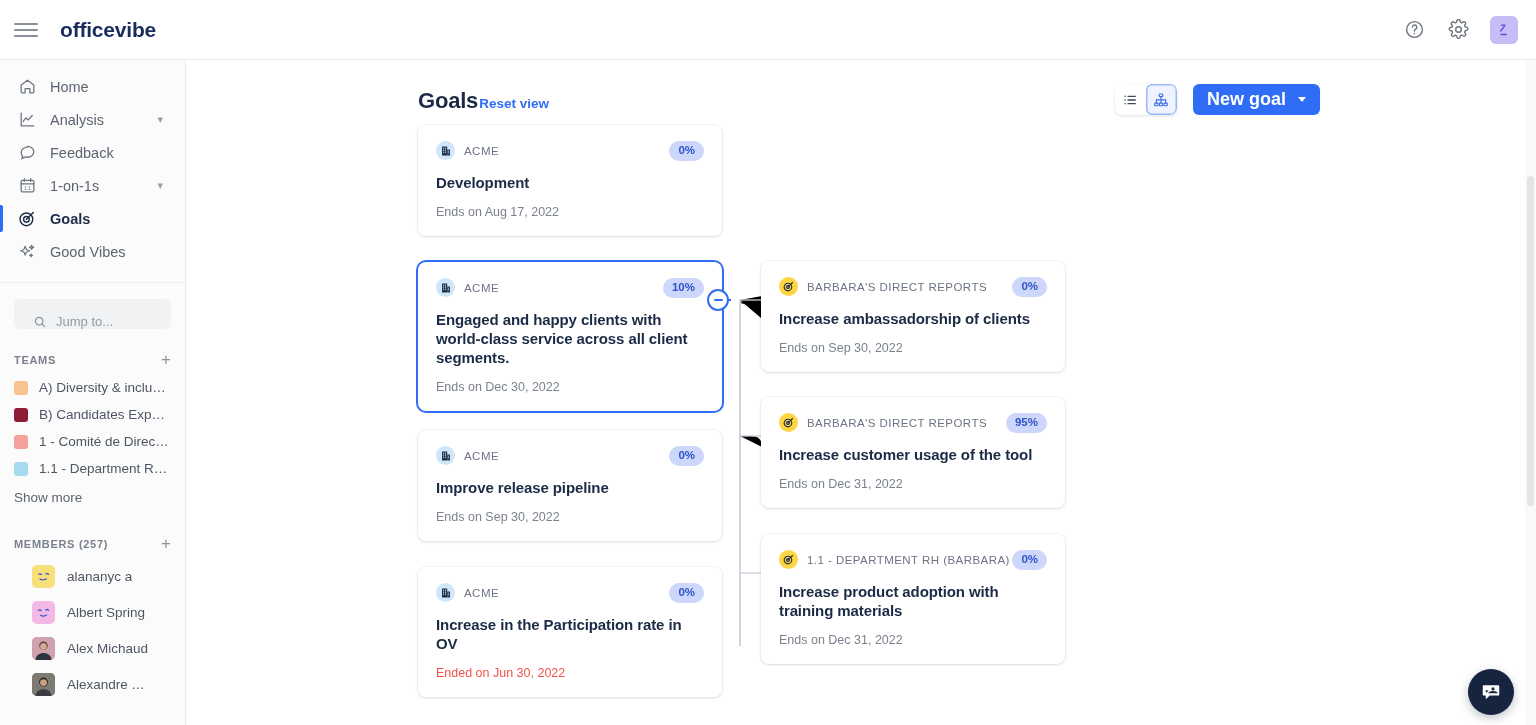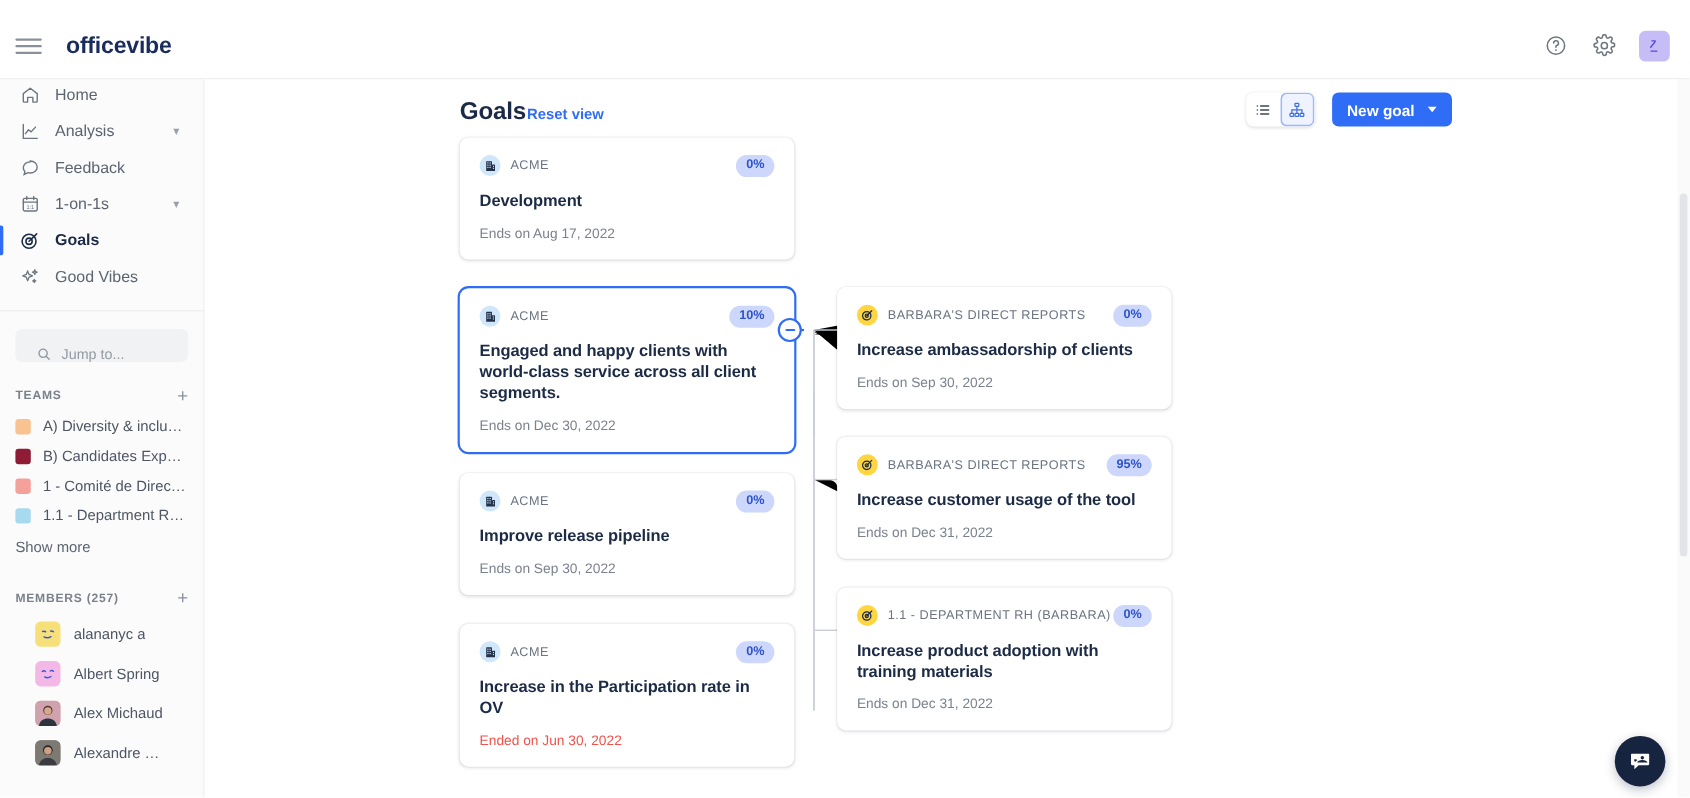--- a/index.html
+++ b/index.html
@@ -5,21 +5,21 @@
   * { box-sizing: border-box; margin: 0; padding: 0; }
   html, body {
     width: 1536px; height: 725px;
     font-family: "Liberation Sans", sans-serif;
     background: #ffffff; overflow: hidden;
   }
   body { position: relative; }
 
   
   .topbar {
-    position: absolute; top: 12px; left: 0; width: 1536px; height: 60px;
+    position: absolute; top: 0; left: 0; width: 1536px; height: 60px;
     background: #fff; border-bottom: 1px solid #eceef1;
     display: flex; align-items: center; z-index: 30;
   }
   .hamburger { margin-left: 14px; width: 24px; height: 24px; display:flex; flex-direction:column; justify-content:center; gap:4px; cursor:pointer; }
   .hamburger i { display:block; height:2px; background:#8a9099; border-radius:2px; }
   .brand {
     margin-left: 22px; font-size: 21px; font-weight: 700;
     color: #1a2b5e; letter-spacing: -0.2px;
   }
   .topbar-right { margin-left:auto; margin-right: 18px; display:flex; align-items:center; gap: 20px; }
@@ -80,21 +80,21 @@
   .page-head { position:absolute; left:232px; top:32px; display:flex; align-items:baseline; }
   .page-title { font-size:22px; font-weight:700; color:#1c2b45; letter-spacing:-0.2px; }
   .reset-view { margin-left:1px; font-size:13.5px; color:#2f6df6; font-weight:600; cursor:pointer; }
 
   .toolbar { position:absolute; right:216px; top:28px; display:flex; align-items:center; gap:16px; }
   .viewtoggle { display:flex; background:#fff; border-radius:7px; overflow:hidden; box-shadow:0 1px 3px rgba(25,35,60,.14); }
   .vt-btn { width:31px; height:31px; display:flex; align-items:center; justify-content:center; cursor:pointer; background:#fff; }
   .vt-btn.active { background:#eef3ff; box-shadow: inset 0 0 0 1.5px #9cb8f8; border-radius:6px; }
   .new-goal {
     height:31px; background:#2f6df6; color:#fff; border-radius:6px;
-    display:flex; align-items:center; padding: 0 14px; font-size:14px; font-weight:700;
+    display:flex; align-items:center; padding: 0 14px; font-size:18px; font-weight:700;
     cursor:pointer; gap:12px;
   }
   .ng-caret { width:0;height:0;border-left:4.5px solid transparent;border-right:4.5px solid transparent;border-top:5px solid #fff; }
 
   
   .tree { position:absolute; left:0; top:0; width:1350px; height:669px; }
   .connector-svg { position:absolute; left:0; top:0; width:1350px; height:669px; pointer-events:none; }
 
   .card {
     position:absolute; background:#fff; border-radius:8px;

